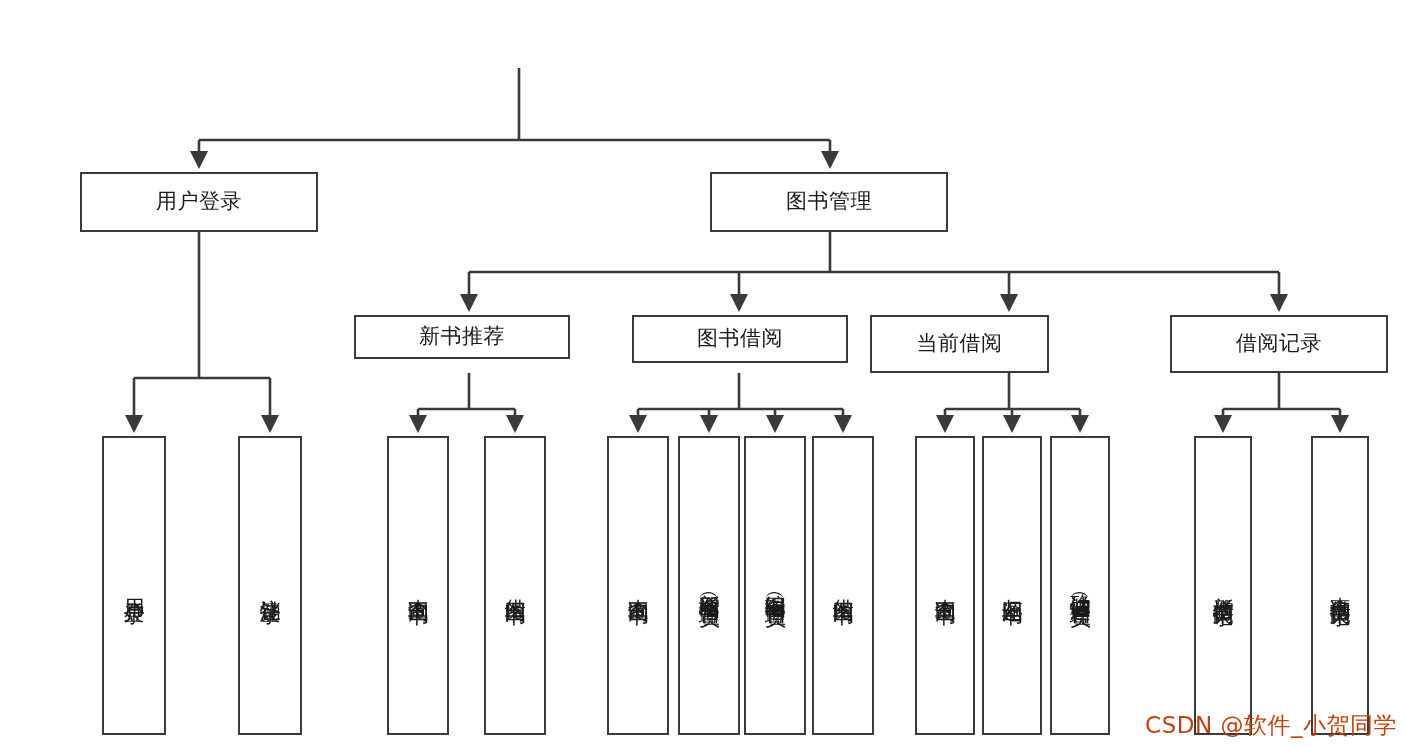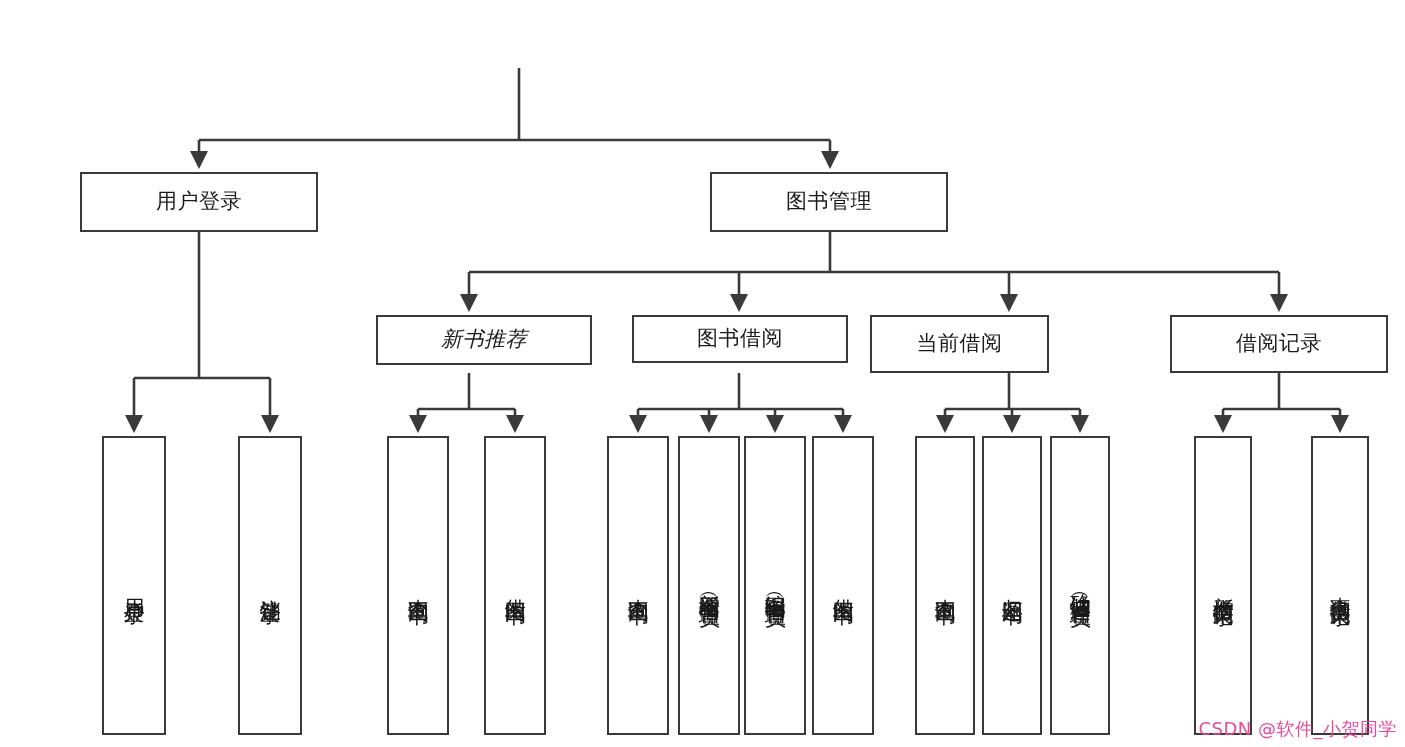--- a/index.html
+++ b/index.html
@@ -55,22 +55,22 @@
     letter-spacing: 2px;
     max-height: 290px;
   }
   .node.root .label {
     font-size: 22px;
   }
   #watermark {
     position: absolute;
     right: 8px;
     bottom: 6px;
-    font-size: 18px;
-    color: #ec4899;
+    font-size: 23px;
+    color: #c2410c;
     white-space: nowrap;
     letter-spacing: 0.5px;
   }
 </style>
 </head>
 <body>
 
 <div id="diagram-root">
 
   <svg class="edges" viewBox="0 0 1405 747" xmlns="http://www.w3.org/2000/svg">
@@ -127,21 +127,21 @@
 
   <div id="level2-layer">
       <div class="node horizontal" style="left: 80px; top: 172px; width: 238px; height: 60px;">
         <span class="label">用户登录</span>
       </div>
       <div class="node horizontal" style="left: 710px; top: 172px; width: 238px; height: 60px;">
         <span class="label">图书管理</span>
       </div>
     </div>
   <div id="level3-layer">
-      <div class="node horizontal" style="left: 376px; top: 315px; width: 216px; height: 50px; font-style: italic;">
+      <div class="node horizontal" style="left: 354px; top: 315px; width: 216px; height: 44px;">
         <span class="label">新书推荐</span>
       </div>
       <div class="node horizontal" style="left: 632px; top: 315px; width: 216px; height: 48px;">
         <span class="label">图书借阅</span>
       </div>
       <div class="node horizontal" style="left: 870px; top: 315px; width: 179px; height: 58px;">
         <span class="label">当前借阅</span>
       </div>
       <div class="node horizontal" style="left: 1170px; top: 315px; width: 218px; height: 58px;">
         <span class="label">借阅记录</span>

